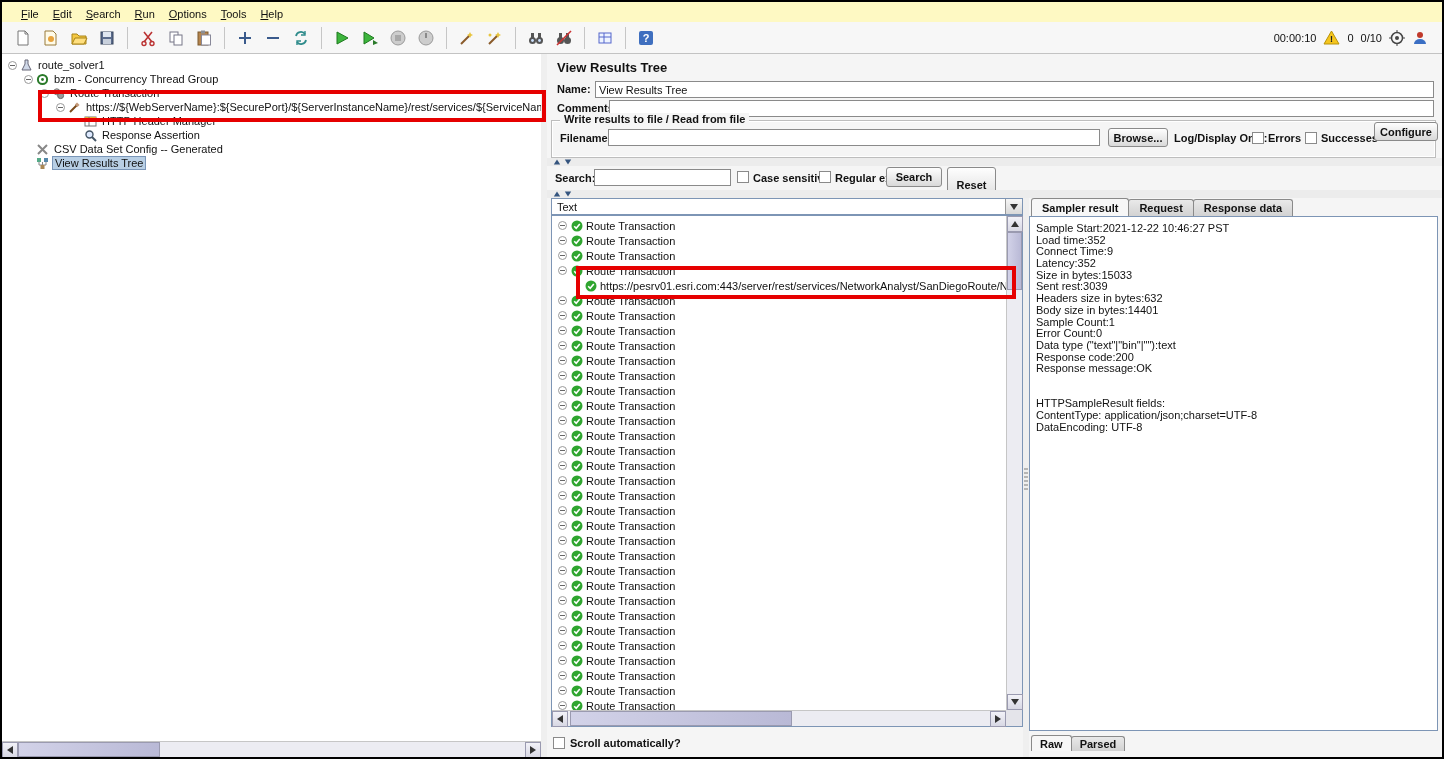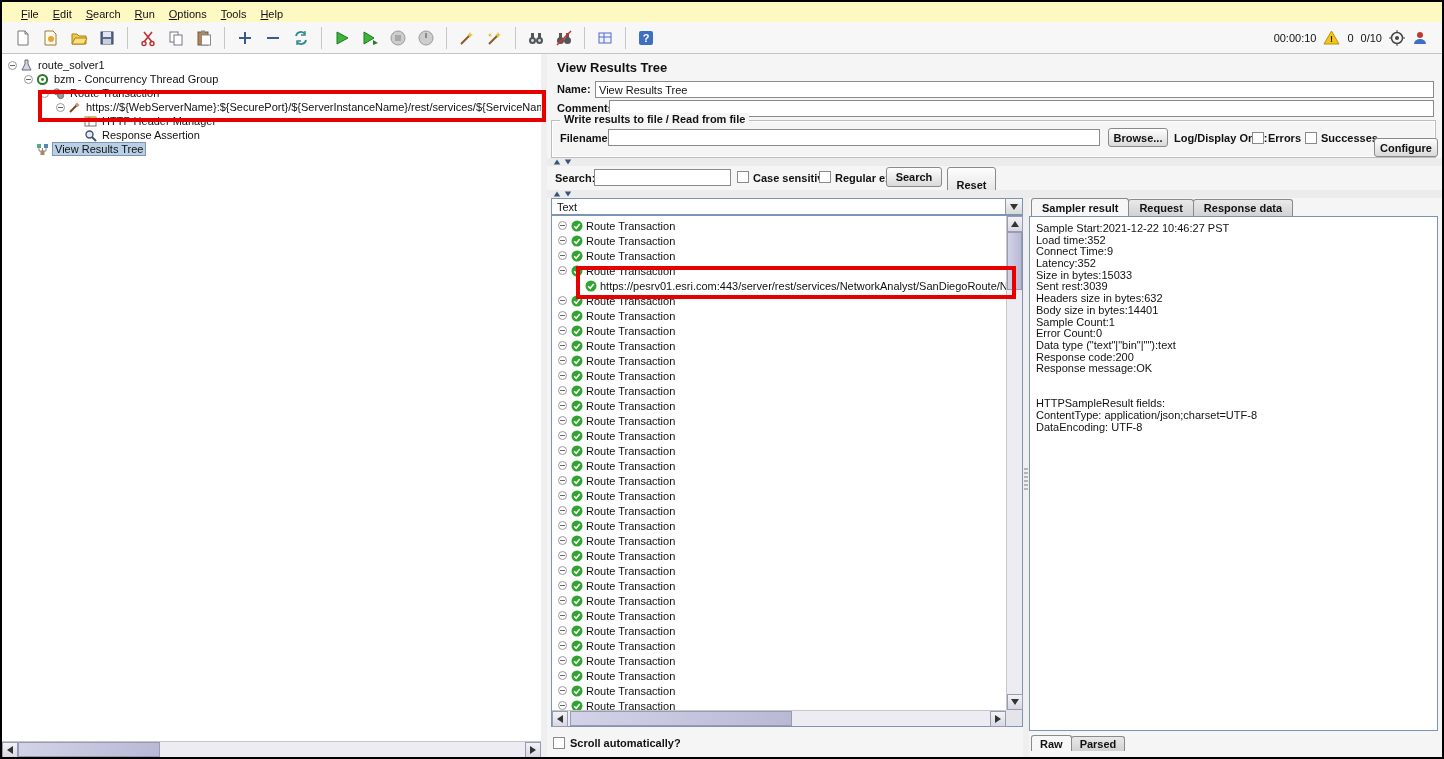--- a/index.html
+++ b/index.html
@@ -343,20 +343,29 @@
         <div class="tree-row" style="padding-left: 70px;">
           <span class="toggle-spacer"></span>
           <span class="node-icon">
             <svg width="13" height="13">
               <circle cx="5.5" cy="5.5" r="3.5" fill="#dfeaff" stroke="#456" stroke-width="1.4"></circle>
               <path d="M8 8l4 4" stroke="#456" stroke-width="2"></path>
             </svg>
           </span>
           <span class="tree-label">Response Assertion</span>
         </div>
+        <div class="tree-row" style="padding-left: 22px;">
+          <span class="toggle-spacer"></span>
+          <span class="node-icon">
+            <svg width="13" height="13">
+              <path d="M2 2l9 9M11 2l-9 9" stroke="#888" stroke-width="2"></path>
+            </svg>
+          </span>
+          <span class="tree-label">CSV Data Set Config -- Generated</span>
+        </div>
         <div class="tree-row selected" style="padding-left: 22px;">
           <span class="toggle-spacer"></span>
           <span class="node-icon">
             <svg width="13" height="13">
               <path d="M3 5v3h7V5M6.5 8V5" stroke="#888" fill="none"></path>
               <rect x="1" y="1" width="4" height="4" fill="#55aa88"></rect>
               <rect x="8" y="1" width="4" height="4" fill="#5588aa"></rect>
               <rect x="4.5" y="8" width="4" height="4" fill="#aa8855"></rect>
             </svg>
           </span>
@@ -389,21 +398,21 @@
     <div class="file-section">
       <span class="file-title">Write results to file / Read from file</span>
       <span class="lbl" style="position:absolute;left:8px;top:11px;">Filename</span>
       <input class="txt" style="left: 56px; top: 8px; width: 492px;" value="">
       <div class="btn" style="position:absolute;left:556px;top:7px;width:60px;height:19px;">Browse...</div>
       <span class="lbl" style="position:absolute;left:622px;top:11px;">Log/Display Only:</span>
       <span class="cb" style="position:absolute;left:700px;top:11px;"></span>
       <span class="lbl" style="position:absolute;left:716px;top:11px;">Errors</span>
       <span class="cb" style="position:absolute;left:753px;top:11px;"></span>
       <span class="lbl" style="position:absolute;left:769px;top:11px;">Successes</span>
-      <div class="btn" style="position:absolute;left:822px;top:17px;width:64px;height:19px;">Configure</div>
+      <div class="btn" style="position:absolute;left:822px;top:1px;width:64px;height:19px;">Configure</div>
     </div>
 
     <div class="h-divider" id="div1" style="top:104px;">
       <span class="tri up"></span>
       <span class="tri down"></span>
     </div>
 
     <div class="search-row">
       <span class="lbl" style="left:8px;top:5px;">Search:</span>
       <input class="txt" style="left: 47px; top: 2px; width: 137px;" value="">

